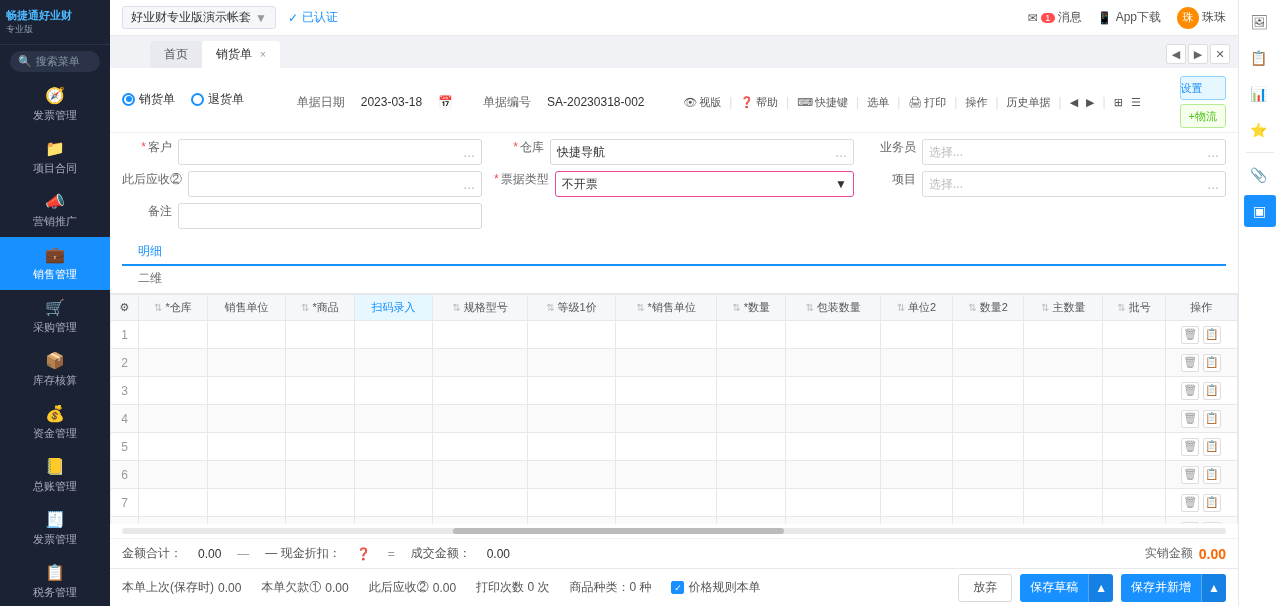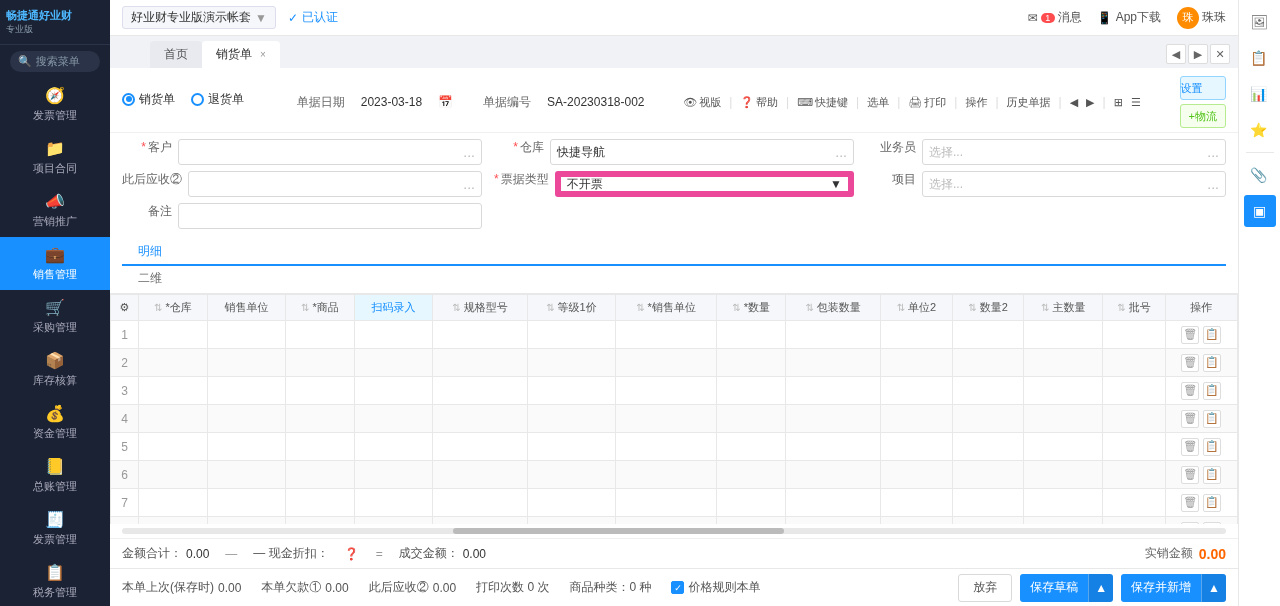--- a/index.html
+++ b/index.html
@@ -51,21 +51,21 @@
     .toolbar-btn { cursor: pointer; display: flex; align-items: center; gap: 2px; color: #555; font-size: 11px; }
 
     
     .form-fields { padding: 6px 12px; display: grid; grid-template-columns: 1fr 1fr 1fr; gap: 6px 12px; }
     .field-row { display: flex; align-items: flex-start; gap: 6px; }
     .field-label { color: #666; font-size: 12px; min-width: 50px; text-align: right; white-space: nowrap; }
     .field-label.required::before { content: '*'; color: #ff4d4f; margin-right: 2px; }
     .field-input { flex: 1; height: 26px; border: 1px solid #d9d9d9; border-radius: 3px; padding: 0 6px; font-size: 12px; display: flex; align-items: center; justify-content: space-between; cursor: pointer; background: #fff; }
     .field-input.has-value { color: #333; }
     .field-input-ellipsis { color: #bbb; font-size: 14px; }
-    .field-select { flex: 1; height: 26px; border: 6px solid #ec4899; border-radius: 3px; padding: 0 6px; font-size: 12px; display: flex; align-items: center; justify-content: space-between; cursor: pointer; background: #fff; }
+    .field-select { flex: 1; height: 26px; border: 1px solid #ec4899; border-radius: 3px; padding: 0 6px; font-size: 12px; display: flex; align-items: center; justify-content: space-between; cursor: pointer; background: #fff; }
 
     
     .inner-tabs { display: flex; gap: 0; padding: 4px 12px 0; border-bottom: 1px solid #e8e8e8; flex-direction: column; }
     .inner-tab { padding: 4px 16px; font-size: 12px; cursor: pointer; color: #666; border-bottom: 2px solid transparent; }
     .inner-tab.active { color: #1890ff; border-bottom: 2px solid #1890ff; font-weight: 500; }
 
     
     .table-wrap { flex: 1; overflow: auto; position: relative; }
     table { width: 100%; border-collapse: collapse; font-size: 12px; }
     thead tr { background: #f5f7fa; position: sticky; top: 0; z-index: 2; }
@@ -78,21 +78,21 @@
     .action-icon { width: 18px; height: 18px; border: 1px solid #ddd; border-radius: 2px; display: flex; align-items: center; justify-content: center; cursor: pointer; color: #999; font-size: 11px; background: #fff; }
     .th-setting { width: 28px; cursor: pointer; }
 
     
     .scroll-bar-wrap { padding: 4px 12px; display: flex; align-items: center; }
     .scroll-bar { flex: 1; height: 6px; background: #e8e8e8; border-radius: 3px; position: relative; }
     .scroll-thumb { width: 30%; height: 6px; background: #bbb; border-radius: 3px; position: absolute; left: 30%; }
 
     
     .footer-summary { padding: 6px 12px; border-top: 1px solid #f0f0f0; display: flex; align-items: center; gap: 16px; font-size: 12px; color: #555; }
-    .footer-summary-item { display: flex; align-items: center; gap: 4px; }
+    .footer-summary-item { display: flex; align-items: center; gap: 16px; }
     .footer-summary-value { color: #333; font-weight: 500; }
     .footer-right { margin-left: auto; display: flex; align-items: center; gap: 6px; }
     .realized-label { color: #666; }
     .realized-value { color: #ff6600; font-size: 14px; font-weight: bold; }
 
     
     .bottom-bar { height: 38px; background: #fff; border-top: 1px solid #e8e8e8; display: flex; align-items: center; padding: 0 12px; gap: 20px; font-size: 12px; color: #555; }
     .bottom-item { display: flex; align-items: center; gap: 4px; }
     .bottom-right { margin-left: auto; display: flex; align-items: center; gap: 8px; }
     .btn { height: 28px; padding: 0 14px; border-radius: 3px; font-size: 12px; cursor: pointer; border: 1px solid #ddd; background: #fff; display: flex; align-items: center; gap: 4px; }

